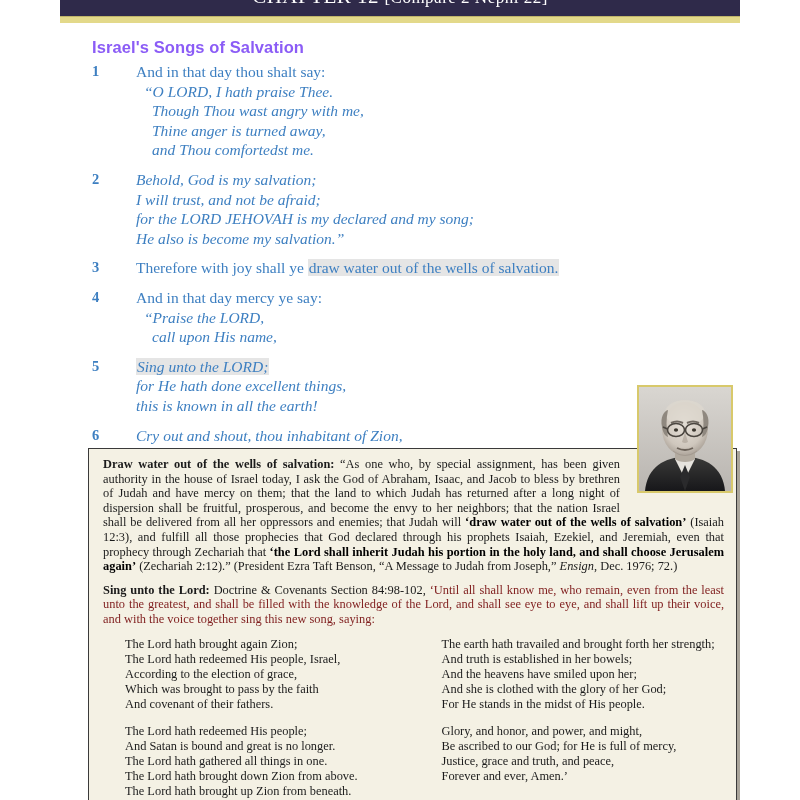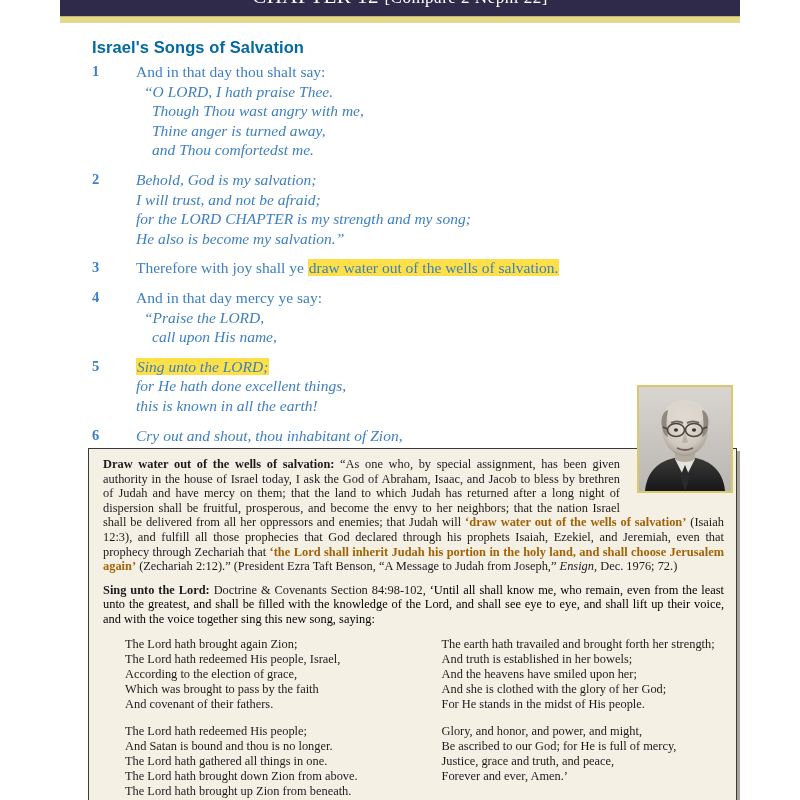--- a/index.html
+++ b/index.html
@@ -50,21 +50,21 @@
   }
 
   
   .section-title {
     position: absolute;
     left: 92px;
     top: 38px;
     font-family: "Liberation Sans", sans-serif;
     font-weight: bold;
     font-size: 16.5px;
-    color: #0369a1;
+    color: #8b5cf6;
     letter-spacing: .1px;
   }
 
   
   .verses {
     position: absolute;
     left: 92px;
     top: 62px;
     width: 560px;
     color: #3d7fc1;
@@ -87,21 +87,21 @@
     font-size: 14.5px;
   }
   .vlines {
     margin-left: 44px;
   }
   .vline { white-space: nowrap; }
   .vline.it { font-style: italic; }
   .vline.ind { padding-left: 8px; }
   .vline.ind2 { padding-left: 16px; }
   .hl {
-    background: #fde047;
+    background: #e5e5e5;
     padding: 0 1px;
   }
 
   
   .portrait {
     position: absolute;
     left: 637px;
     top: 385px;
     width: 96px;
     height: 108px;
@@ -128,24 +128,24 @@
     font-size: 12.4px;
     line-height: 14.6px;
     color: #1b1b1b;
     text-align: justify;
     z-index: 2;
   }
   .commentary p { margin: 0 0 9px 0; }
   .commentary p:last-child { margin-bottom: 0; }
   .lead { font-weight: bold; }
   .bluequote {
-    color: #a16207;
+    color: #000000;
     font-weight: bold;
   }
-  .redquote { color: #000000; }
+  .redquote { color: #7f1d1d; }
   .ital { font-style: italic; }
 
   
   .float-shim {
     float: right;
     width: 104px;
     height: 46px;
     shape-outside: content-box;
   }
 
@@ -189,21 +189,21 @@
         <div class="vline it ind2">Though Thou wast angry with me,</div>
         <div class="vline it ind2">Thine anger is turned away,</div>
         <div class="vline it ind2">and Thou comfortedst me.</div>
       </div>
     </div>
     <div class="verse spaced">
       <span class="vnum">2</span>
       <div class="vlines">
         <div class="vline it">Behold, God is my salvation;</div>
         <div class="vline it">I will trust, and not be afraid;</div>
-        <div class="vline it">for the LORD CHAPTER is my strength and my song;</div>
+        <div class="vline it">for the LORD JEHOVAH is my declared and my song;</div>
         <div class="vline it">He also is become my salvation.”</div>
       </div>
     </div>
     <div class="verse spaced">
       <span class="vnum">3</span>
       <div class="vlines">
         <div class="vline">Therefore with joy shall ye <span class="hl">draw water out of the wells of salvation.</span></div>
       </div>
     </div>
     <div class="verse spaced">
@@ -302,21 +302,21 @@
     <div class="song-col" id="song-left">
         <div class="stanza">
           <div class="sline">The Lord hath brought again Zion;</div>
           <div class="sline">The Lord hath redeemed His people, Israel,</div>
           <div class="sline">According to the election of grace,</div>
           <div class="sline">Which was brought to pass by the faith</div>
           <div class="sline">And covenant of their fathers.</div>
         </div>
         <div class="stanza">
           <div class="sline">The Lord hath redeemed His people;</div>
-          <div class="sline">And Satan is bound and thou is no longer.</div>
+          <div class="sline">And Satan is bound and great is no longer.</div>
           <div class="sline">The Lord hath gathered all things in one.</div>
           <div class="sline">The Lord hath brought down Zion from above.</div>
           <div class="sline">The Lord hath brought up Zion from beneath.</div>
         </div>
       </div>
     <div class="song-col" id="song-right">
         <div class="stanza">
           <div class="sline">The earth hath travailed and brought forth her strength;</div>
           <div class="sline">And truth is established in her bowels;</div>
           <div class="sline">And the heavens have smiled upon her;</div>

